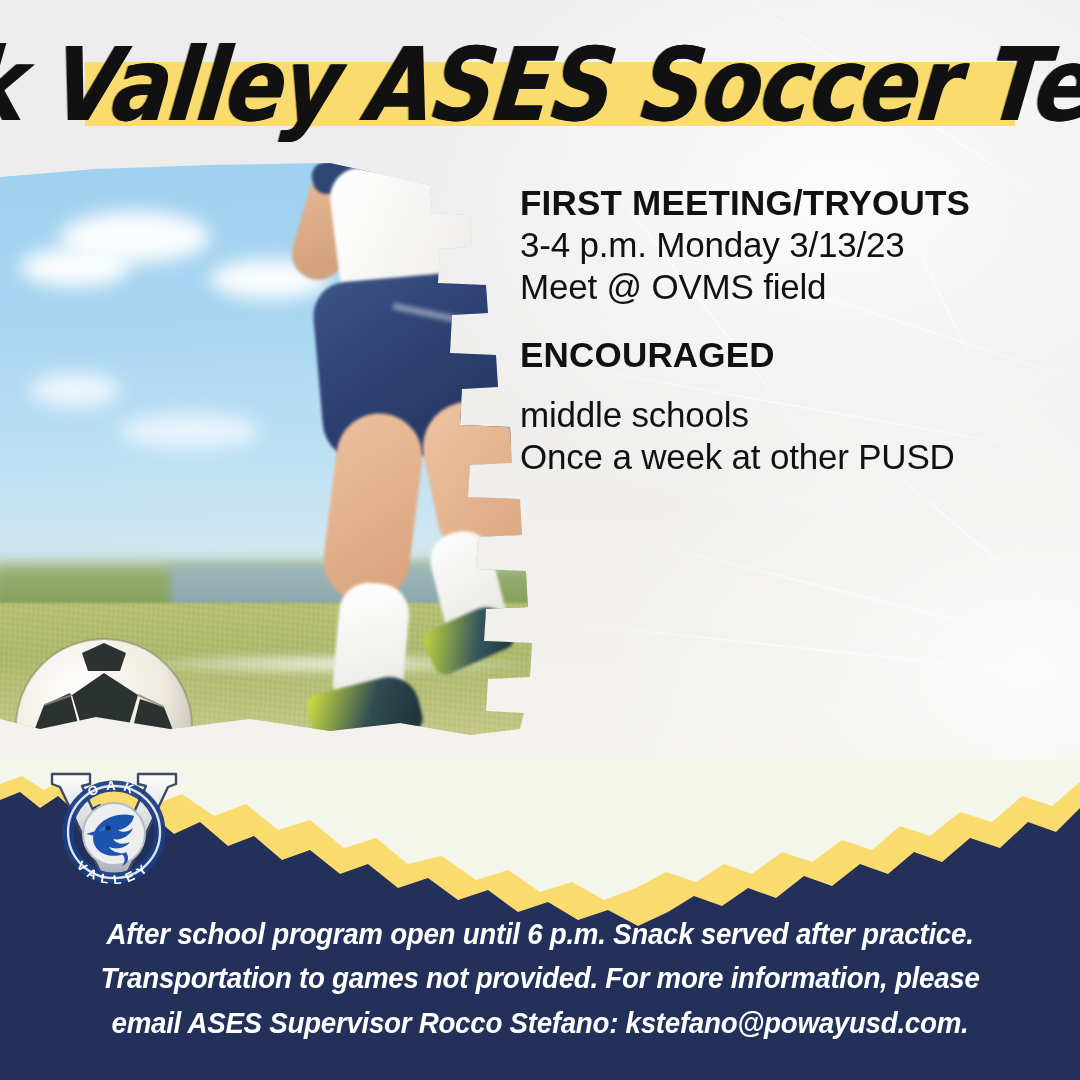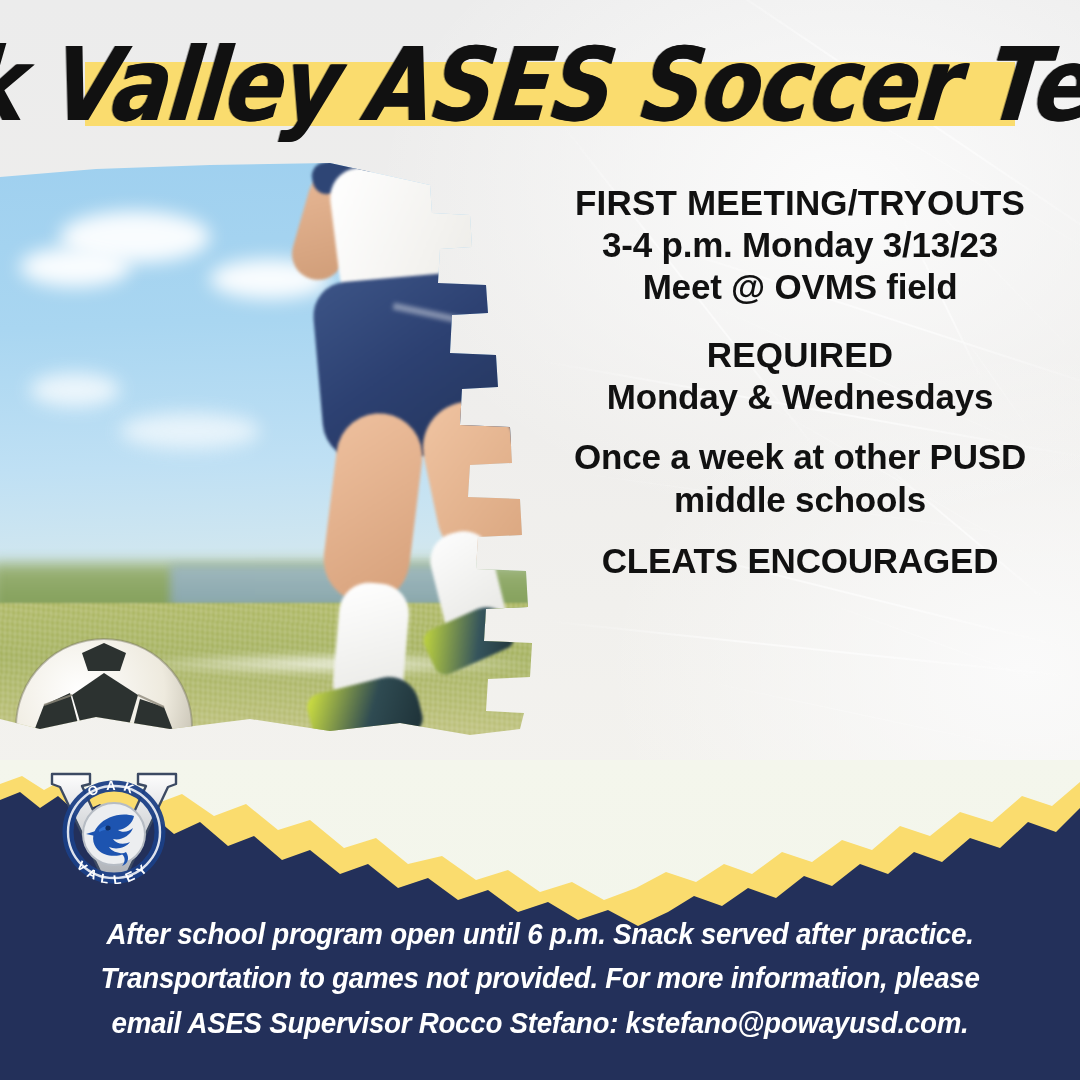--- a/index.html
+++ b/index.html
@@ -83,23 +83,23 @@
     background:linear-gradient(120deg,#d8e93f 0%,#2f4b52 55%,#1d3036 100%);
     border-radius:14px 30px 14px 14px;transform:rotate(-14deg);filter:blur(1.5px);}
   .p-shoe2{position:absolute;left:426px;top:452px;width:86px;height:48px;
     background:linear-gradient(120deg,#c8dc3c 0%,#35545c 60%,#203439 100%);
     border-radius:12px 24px 12px 12px;transform:rotate(-24deg);filter:blur(1.6px);}
 
   
   #ball{position:absolute;left:8px;top:472px;width:200px;height:200px;}
 
   
-  #info{position:absolute;left:520px;top:183px;width:560px;text-align:center;color:#111;}
+  #info{position:absolute;left:520px;top:183px;width:560px;text-align:left;color:#111;}
   .hd{font-size:35px;font-weight:700;letter-spacing:.2px;line-height:1.16;}
-  .bd{font-size:35px;font-weight:700;letter-spacing:-.2px;line-height:1.22;}
+  .bd{font-size:35px;font-weight:400;letter-spacing:-.2px;line-height:1.22;}
   .gap{height:26px;}
   .gap-s{height:18px;}
 
   
   #band{position:absolute;left:0;bottom:0;width:1080px;height:320px;}
   #band .cream{position:absolute;inset:0;background:linear-gradient(180deg,#f4f6ec 0%,#f2f5ea 100%);}
   #band svg{position:absolute;left:0;top:0;width:1080px;height:320px;display:block;}
 
   
   #logo{position:absolute;left:38px;top:768px;width:152px;height:116px;}
@@ -203,27 +203,25 @@
         <circle cx="96" cy="92" r="88" fill="none" stroke="rgba(120,118,100,.45)" stroke-width="2"></circle>
       </svg>
     </div>
   </div>
 
   <div id="info">
     <div class="hd">FIRST MEETING/TRYOUTS</div>
     <div class="bd">3-4 p.m. Monday 3/13/23</div>
     <div class="bd">Meet @ OVMS field</div>
     <div class="gap"></div>
-    <div class="hd">REQUIRED</div>
-    <div class="bd">Monday &amp; Wednesdays</div>
+    <div class="hd">ENCOURAGED</div>
     <div class="gap-s"></div>
+    <div class="bd">middle schools</div>
     <div class="bd">Once a week at other PUSD</div>
-    <div class="bd">middle schools</div>
     <div class="gap-s"></div>
-    <div class="bd">CLEATS ENCOURAGED</div>
   </div>
 
   <div id="band">
     <div class="cream"></div>
     <svg viewBox="0 0 1080 320" preserveAspectRatio="none">
       <path fill="#FADC6E" d="M0,24 L22,16 L44,30 L66,18 L92,34 L120,26 L150,46 L182,34 L214,56 L246,44 L278,70
            L310,60 L344,88 L376,78 L408,104 L442,96 L476,120 L508,110 L540,132 L572,122 L604,140
            L636,128 L666,112 L696,122 L724,104 L752,114 L782,92 L812,102 L842,80 L872,90 L900,66
            L930,76 L960,52 L992,62 L1022,36 L1052,46 L1080,22 L1080,320 L0,320 Z"></path>
       <path fill="#23305A" d="M0,40 L20,32 L40,48 L58,36 L78,54 L100,44 L124,64 L148,52 L174,74 L200,62 L228,86

